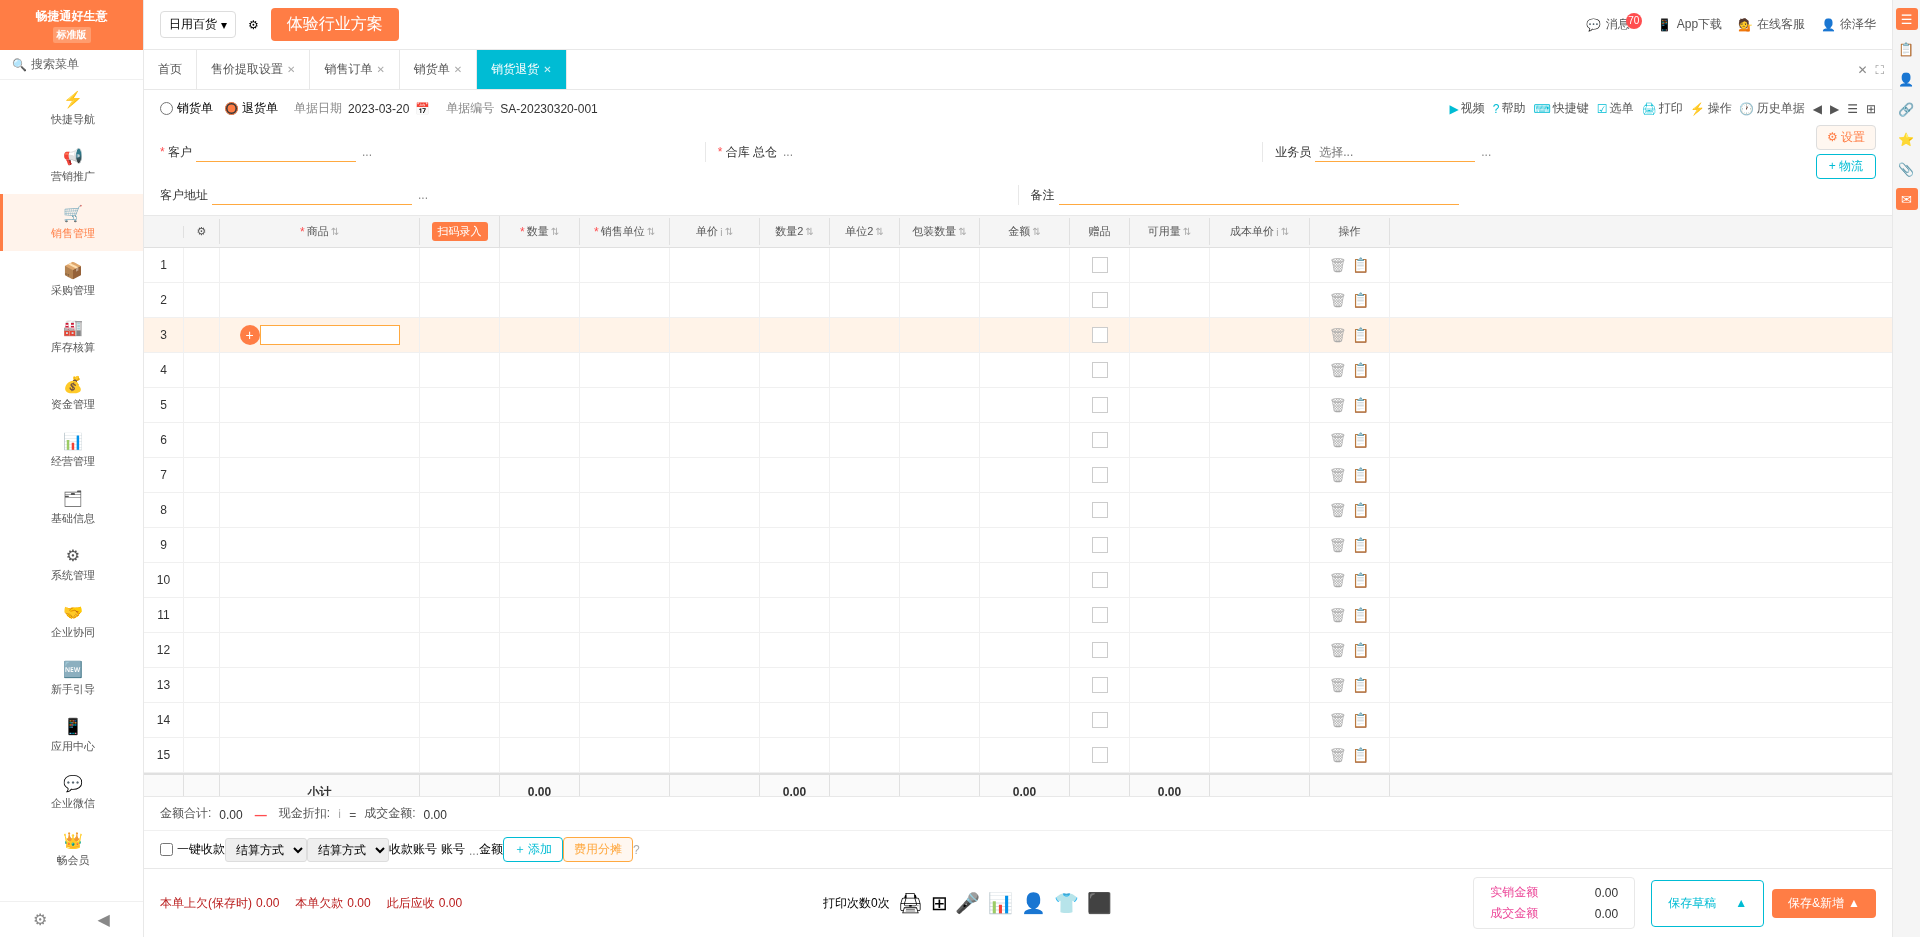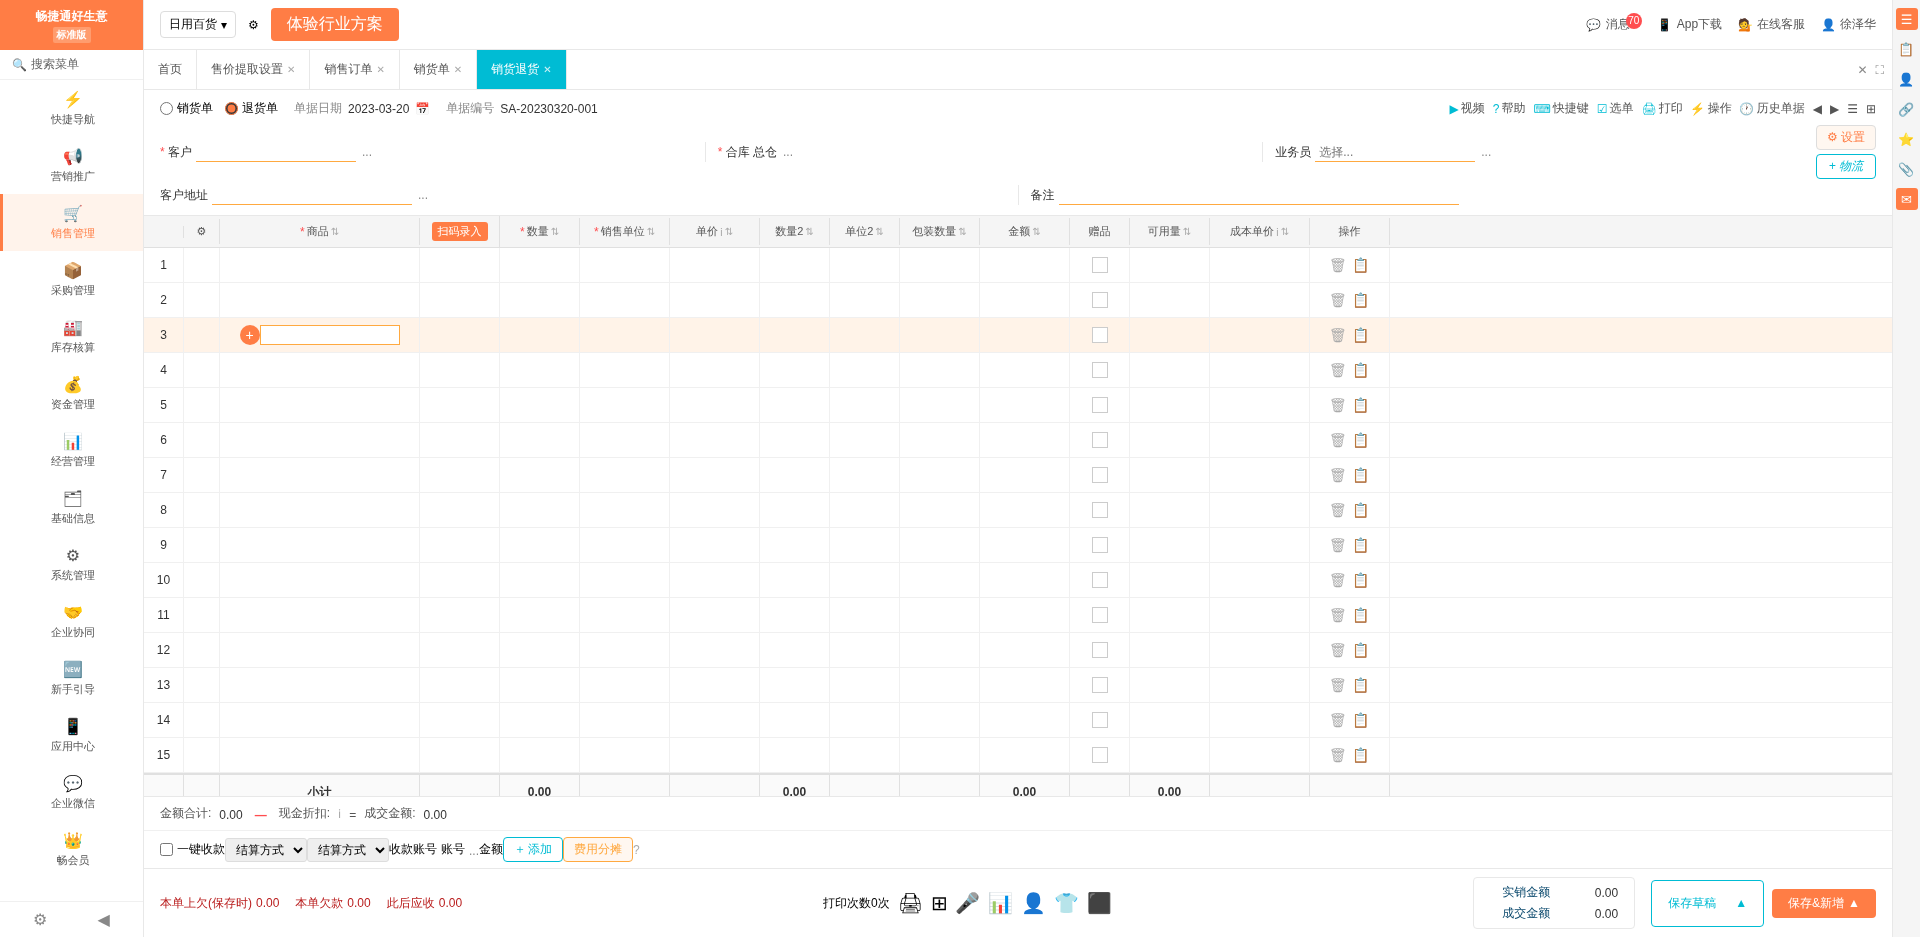--- a/index.html
+++ b/index.html
@@ -49,21 +49,21 @@
     .radio-item { display: flex; align-items: center; gap: 4px; cursor: pointer; }
     .radio-item input[type=radio] { accent-color: #ff7d45; }
     .toolbar-meta { display: flex; align-items: center; gap: 16px; }
     .toolbar-meta-item { display: flex; align-items: center; gap: 6px; color: #555; }
     .toolbar-meta-item label { color: #888; }
     .toolbar-meta-item .val { color: #333; font-weight: 500; }
     .toolbar-actions { display: flex; align-items: center; gap: 8px; color: #555; font-size: 12px; }
     .toolbar-actions span { cursor: pointer; display: flex; align-items: center; gap: 2px; }
     .toolbar-actions .action-icon { color: #00bcd4; }
     .btn-setting { border: 1px solid #ddd; border-radius: 4px; padding: 3px 10px; cursor: pointer; color: #ff7d45; background: #fff7f0; }
-    .btn-wuliu { border: 1px solid #00bcd4; border-radius: 4px; padding: 3px 10px; cursor: pointer; color: #00bcd4; background: #fff; font-style: italic; }
+    .btn-wuliu { border: 1px solid #00bcd4; border-radius: 4px; padding: 3px 10px; cursor: pointer; color: #00bcd4; background: #fff; }
 
     
     .form-fields { display: flex; align-items: center; gap: 0; flex-wrap: wrap; }
     .form-field { display: flex; align-items: center; gap: 4px; flex: 1; min-width: 250px; }
     .form-field label { color: #333; white-space: nowrap; }
     .form-field .req { color: #ff4d4f; }
     .form-field input { border: none; border-bottom: 1px solid #ffa940; outline: none; padding: 2px 4px; width: 160px; font-size: 12px; }
     .form-field .dots { color: #888; cursor: pointer; margin-left: 2px; }
     .form-field-divider { width: 1px; background: #e8e8e8; height: 20px; margin: 0 12px; }
 
@@ -120,21 +120,21 @@
     .footer-bar { display: flex; align-items: center; justify-content: space-between; padding: 8px 16px; background: #fff; border-top: 1px solid #e8e8e8; }
     .footer-bar-left { display: flex; align-items: center; gap: 16px; color: #b91c1c; }
     .footer-bar-left .stat { display: flex; align-items: center; gap: 4px; }
     .footer-bar-center { display: flex; align-items: center; gap: 8px; }
     .footer-bar-right { display: flex; align-items: center; gap: 8px; }
     .btn-save-draft { background: #fff; border: 1px solid #00bcd4; color: #00bcd4; border-radius: 4px; padding: 14px 16px; cursor: pointer; display: flex; align-items: center; gap: 19px; }
     .btn-save-new { background: #ff7d45; border: none; color: #fff; border-radius: 4px; padding: 6px 16px; cursor: pointer; display: flex; align-items: center; gap: 4px; }
 
     .summary-box { display: flex; flex-direction: column; gap: 4px; padding: 6px 16px; background: #fff; border: 1px solid #e8e8e8; border-radius: 4px; margin-right: 8px; }
     .summary-item { display: flex; align-items: center; gap: 8px; }
-    .summary-item label { color: #0c4a6e; width: 60px; text-align: right; }
+    .summary-item label { color: #ec4899; width: 60px; text-align: left; }
     .summary-item .val { color: #333; font-weight: 500; min-width: 60px; text-align: right; }
 
     
     .right-panel { width: 28px; background: #f5f5f5; display: flex; flex-direction: column; align-items: center; padding: 8px 0; gap: 8px; border-left: 1px solid #e8e8e8; flex-shrink: 0; }
     .right-panel-btn { width: 22px; height: 22px; display: flex; align-items: center; justify-content: center; cursor: pointer; color: #888; font-size: 13px; }
     .right-panel-btn.active { background: #ff7d45; color: #fff; border-radius: 3px; }
 
     .minus-icon { color: #ff4d4f; font-weight: bold; margin: 0 4px; }
 
     .checkbox-cell { width: 16px; height: 16px; border: 1px solid #ccc; display: inline-block; background: #fff; cursor: pointer; }

